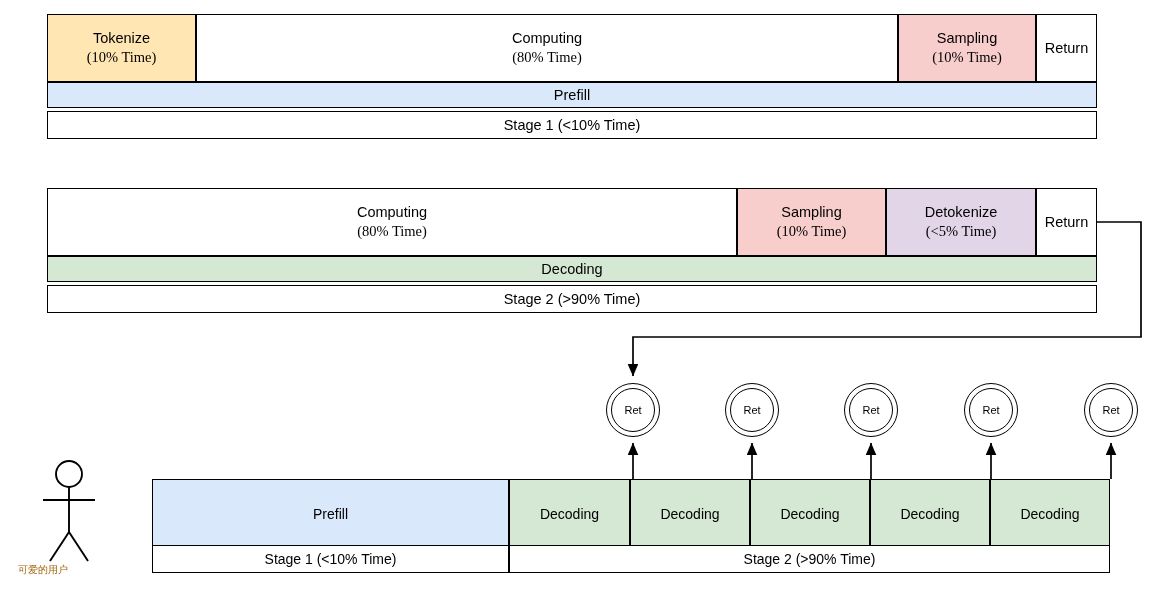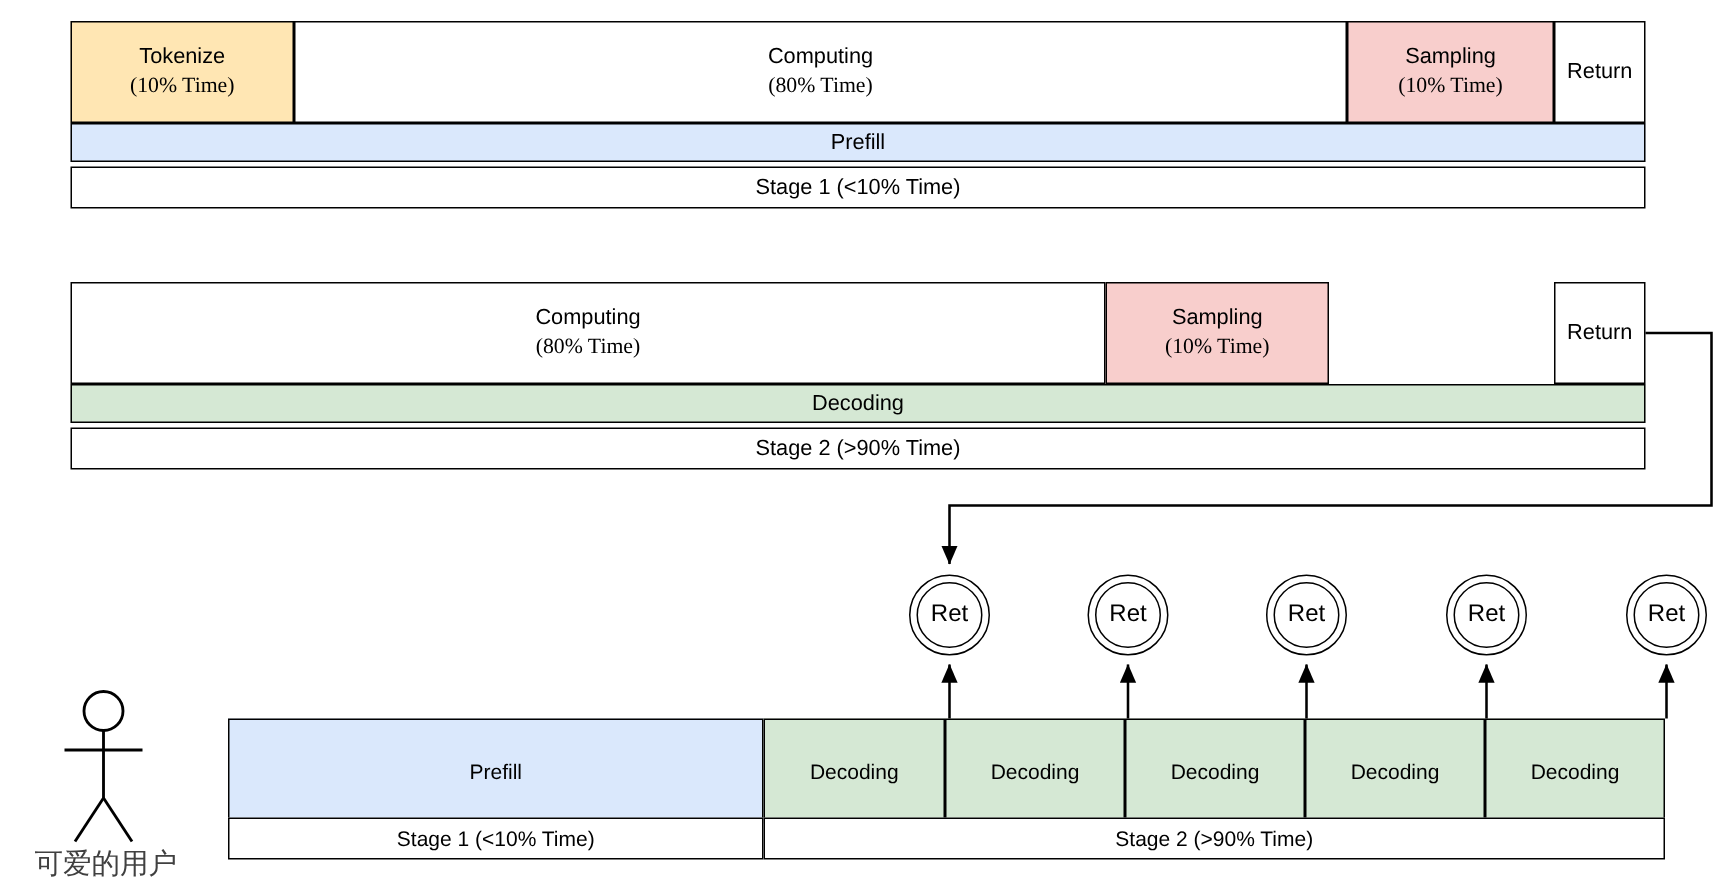--- a/index.html
+++ b/index.html
@@ -69,29 +69,29 @@
   }
   .ret .inner {
     box-sizing: border-box;
     width: 44px;
     height: 44px;
     border-radius: 50%;
     border: 1.6px solid #000000;
     display: flex;
     align-items: center;
     justify-content: center;
-    font-size: 16px;
+    font-size: 11px;
     color: #000000;
   }
   .actor-label {
     position: absolute;
-    font-size: 19px;
-    color: #404040;
-    white-space: nowrap;
-    text-align: right;
+    font-size: 10px;
+    color: #a16207;
+    white-space: nowrap;
+    text-align: left;
   }
   svg.overlay {
     position: absolute;
     left: 0;
     top: 0;
     width: 1154px;
     height: 596px;
     pointer-events: none;
   }
 </style>
@@ -130,20 +130,24 @@
   <div class="box" style="left:47px; top:188px; width:690px; height:68px; background:#ffffff;">
     <span>Computing</span>
     <span class="l2">(80% Time)</span>
   </div>
 
   <div class="box" style="left:737px; top:188px; width:149px; height:68px; background:#f8cecc;">
     <span>Sampling</span>
     <span class="l2">(10% Time)</span>
   </div>
 
+  <div class="box" style="left:886px; top:188px; width:150px; height:68px; background:#e1d5e7;">
+    <span>Detokenize</span>
+    <span class="l2">(&lt;5% Time)</span>
+  </div>
 
   <div class="box" style="left:1036px; top:188px; width:61px; height:68px; background:#ffffff;">
     <span>Return</span>
   </div>
 
   <div class="band" style="left:47px; top:256px; width:1050px; height:26px; background:#d5e8d4;">
     <span>Decoding</span>
   </div>
 
   <div class="band" style="left:47px; top:285px; width:1050px; height:28px; background:#ffffff;">

